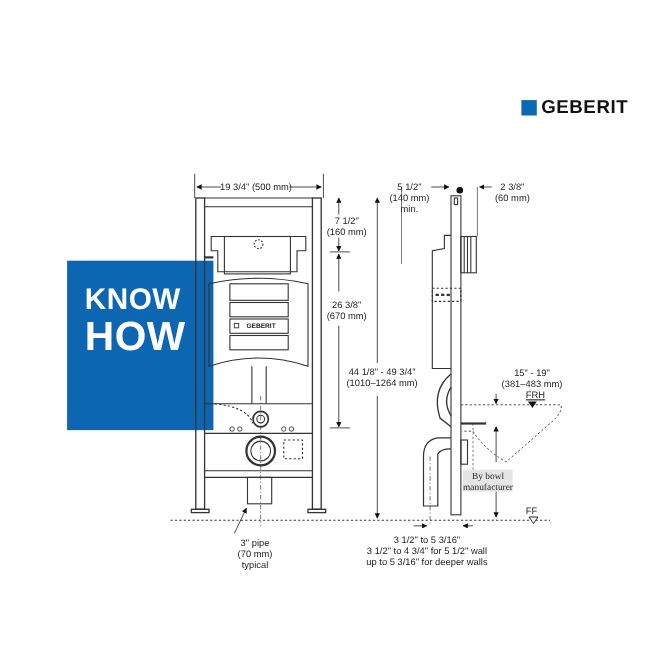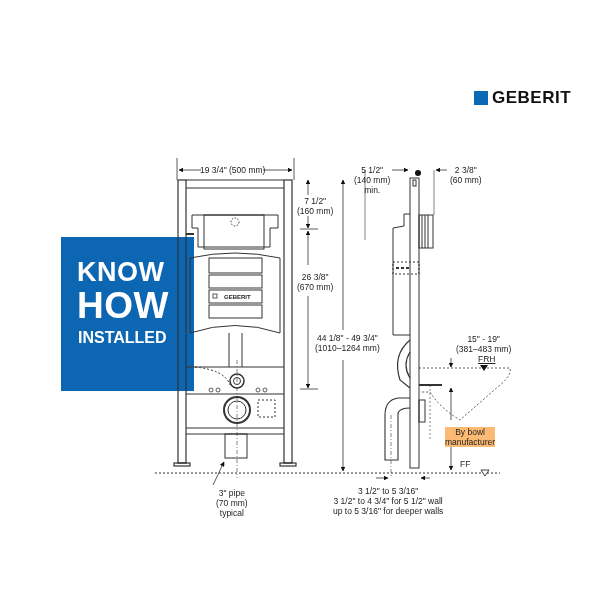--- a/index.html
+++ b/index.html
@@ -18,21 +18,20 @@
 <body>
 
 <div class="logo">
   <div class="sq"></div>
   <div class="txt">GEBERIT</div>
 </div>
 
 <div class="badge">
   <div class="l1">KNOW</div>
   <div class="l2">HOW</div>
-  <div class="l3">INSTALLED</div>
 </div>
 
 <svg class="diag" width="600" height="600" viewBox="0 0 600 600" fill="none" stroke="#333" stroke-width="1">
   <defs>
     <marker id="ar" viewBox="0 0 10 10" refX="9" refY="5" markerWidth="6" markerHeight="6" orient="auto-start-reverse">
       <path d="M0,0 L10,5 L0,10 z" fill="#111" stroke="none"></path>
     </marker>
   </defs>
 
   <line x1="155" y1="473" x2="500" y2="473" stroke-dasharray="2,2"></line>
@@ -176,23 +175,23 @@
   <div>(60 mm)</div>
 </div>
 
 <div class="lbl" style="left:456px;top:334px;">
   <div>15" - 19"</div>
   <div>(381–483 mm)</div>
 </div>
 
 <div class="lbl" style="left:478px;top:354px;text-decoration:underline;">FRH</div>
 
-<div class="lbl" style="left:460px;top:459px;">FF</div>
+<div class="lbl" style="left:478px;top:459px;">FF</div>
 
-<div class="lbl" style="left:445px;top:427px;background:#fdba74;">
+<div class="lbl" style="left:421px;top:427px;background:#e5e5e5;font-family:Liberation Serif, serif;">
   <div>By bowl</div>
   <div>manufacturer</div>
 </div>
 
 <div class="lbl" style="left:333px;top:486px;">
   <div>3 1/2" to 5 3/16"</div>
   <div>3 1/2" to 4 3/4" for 5 1/2" wall</div>
   <div>up to 5 3/16" for deeper walls</div>
 </div>
 

